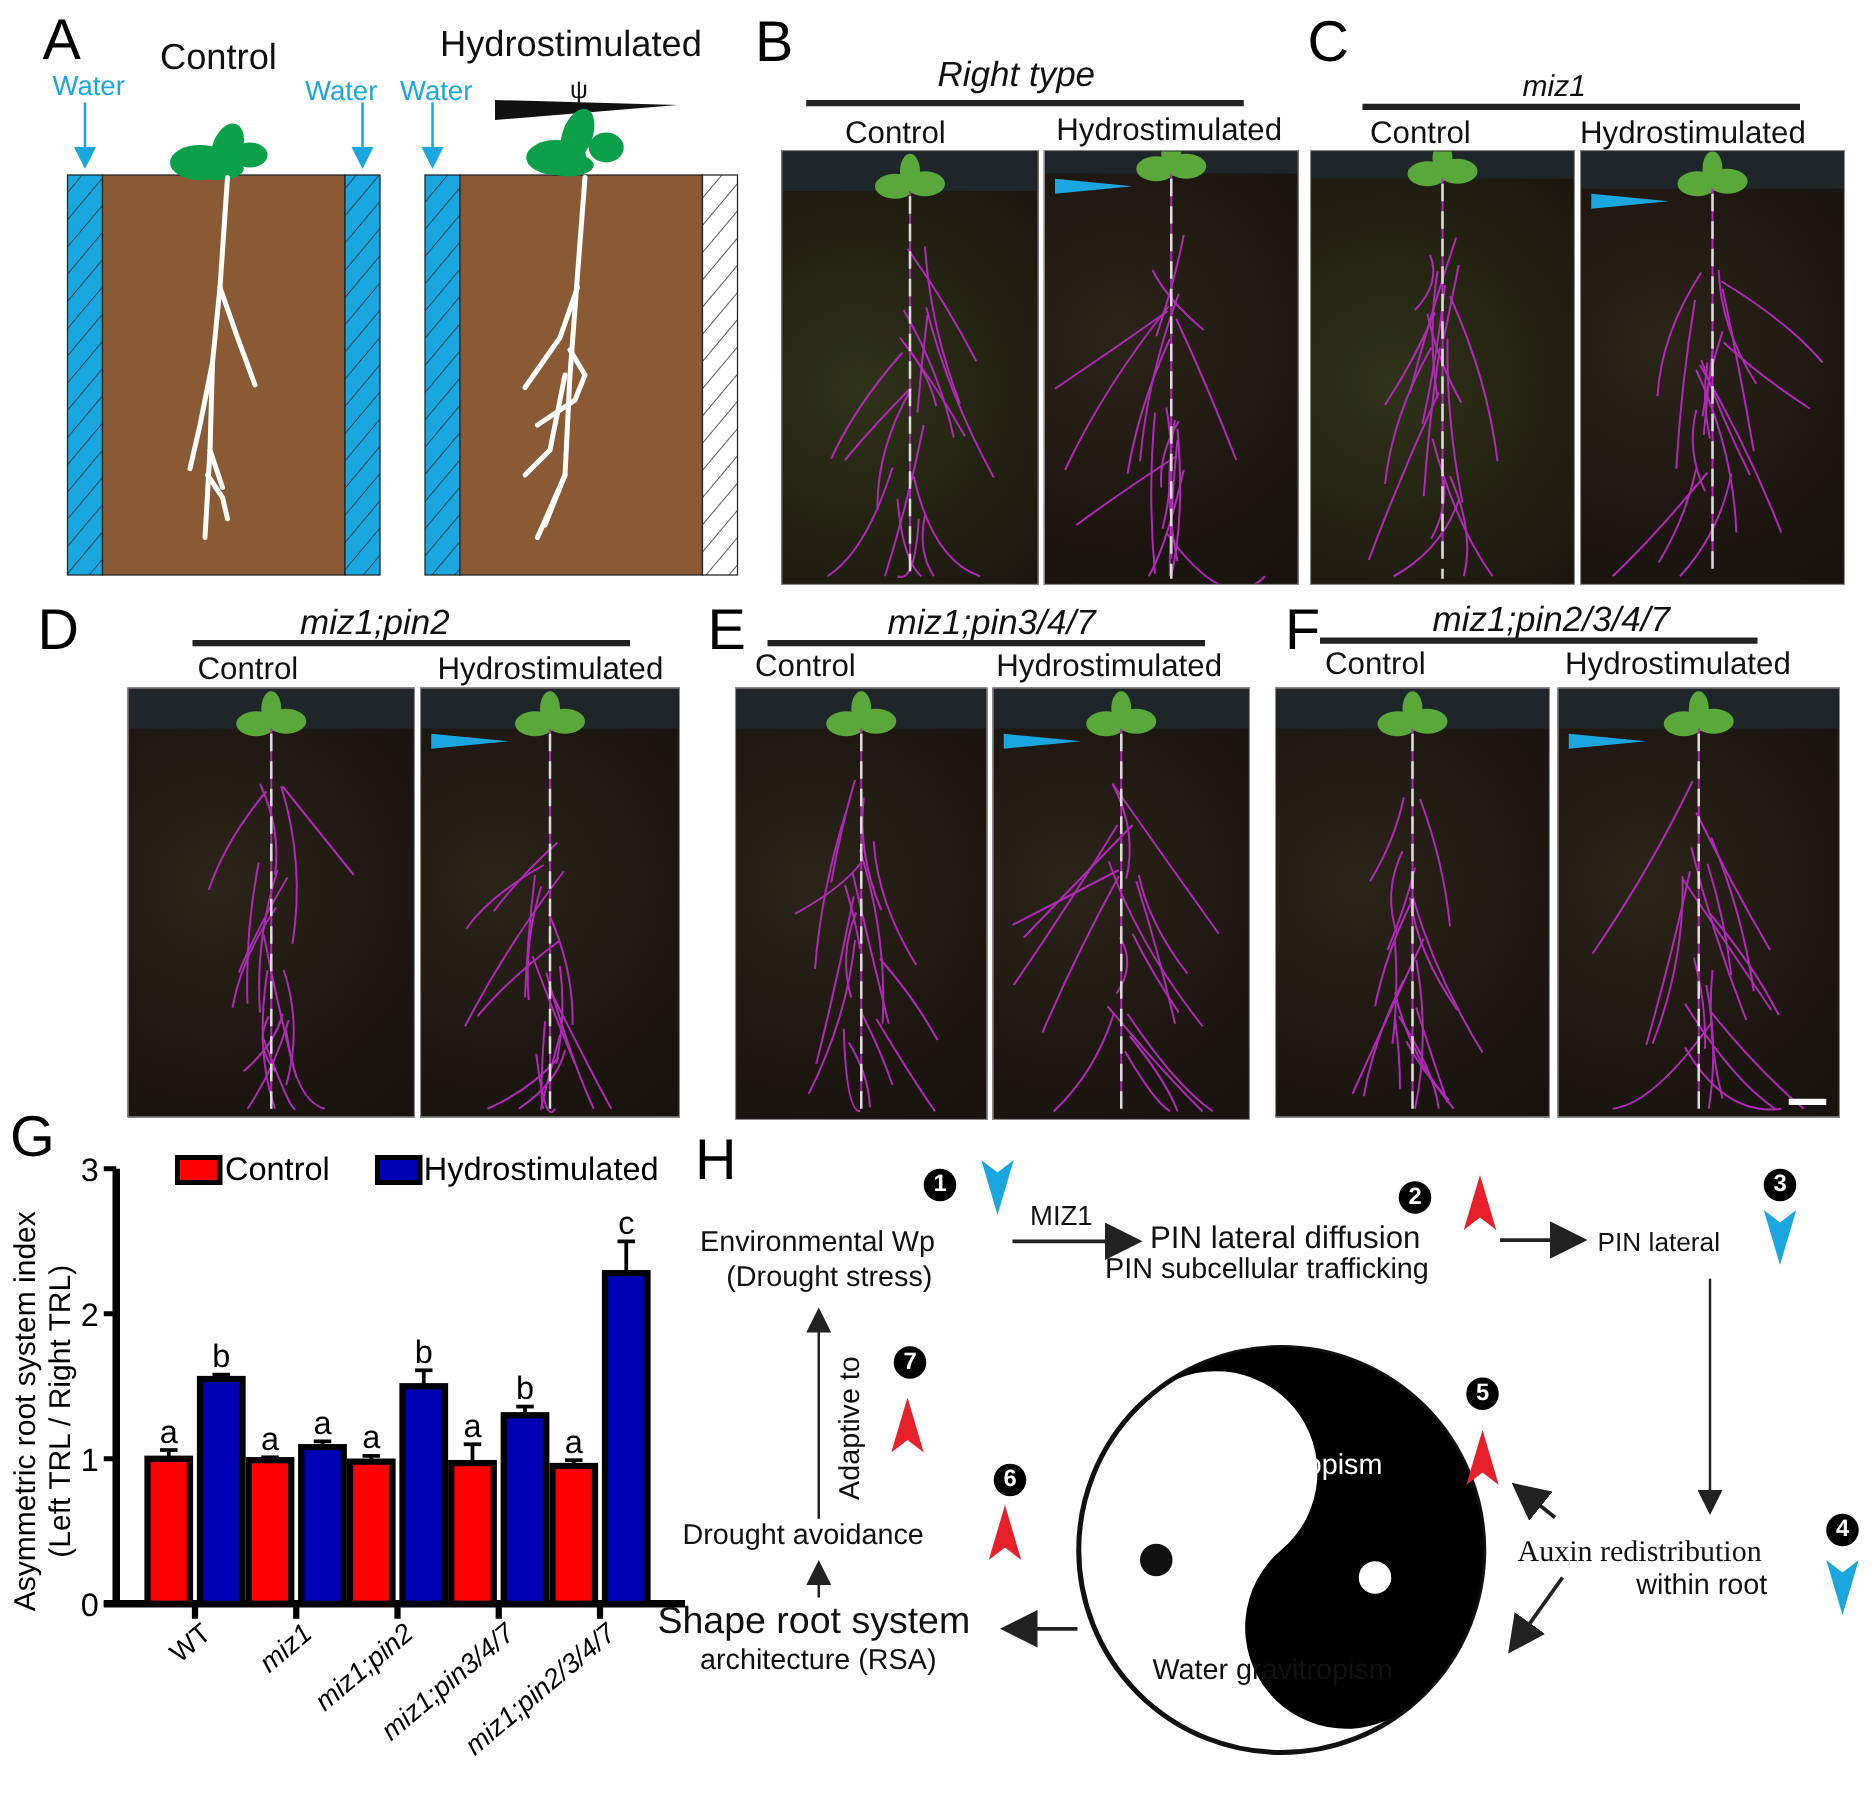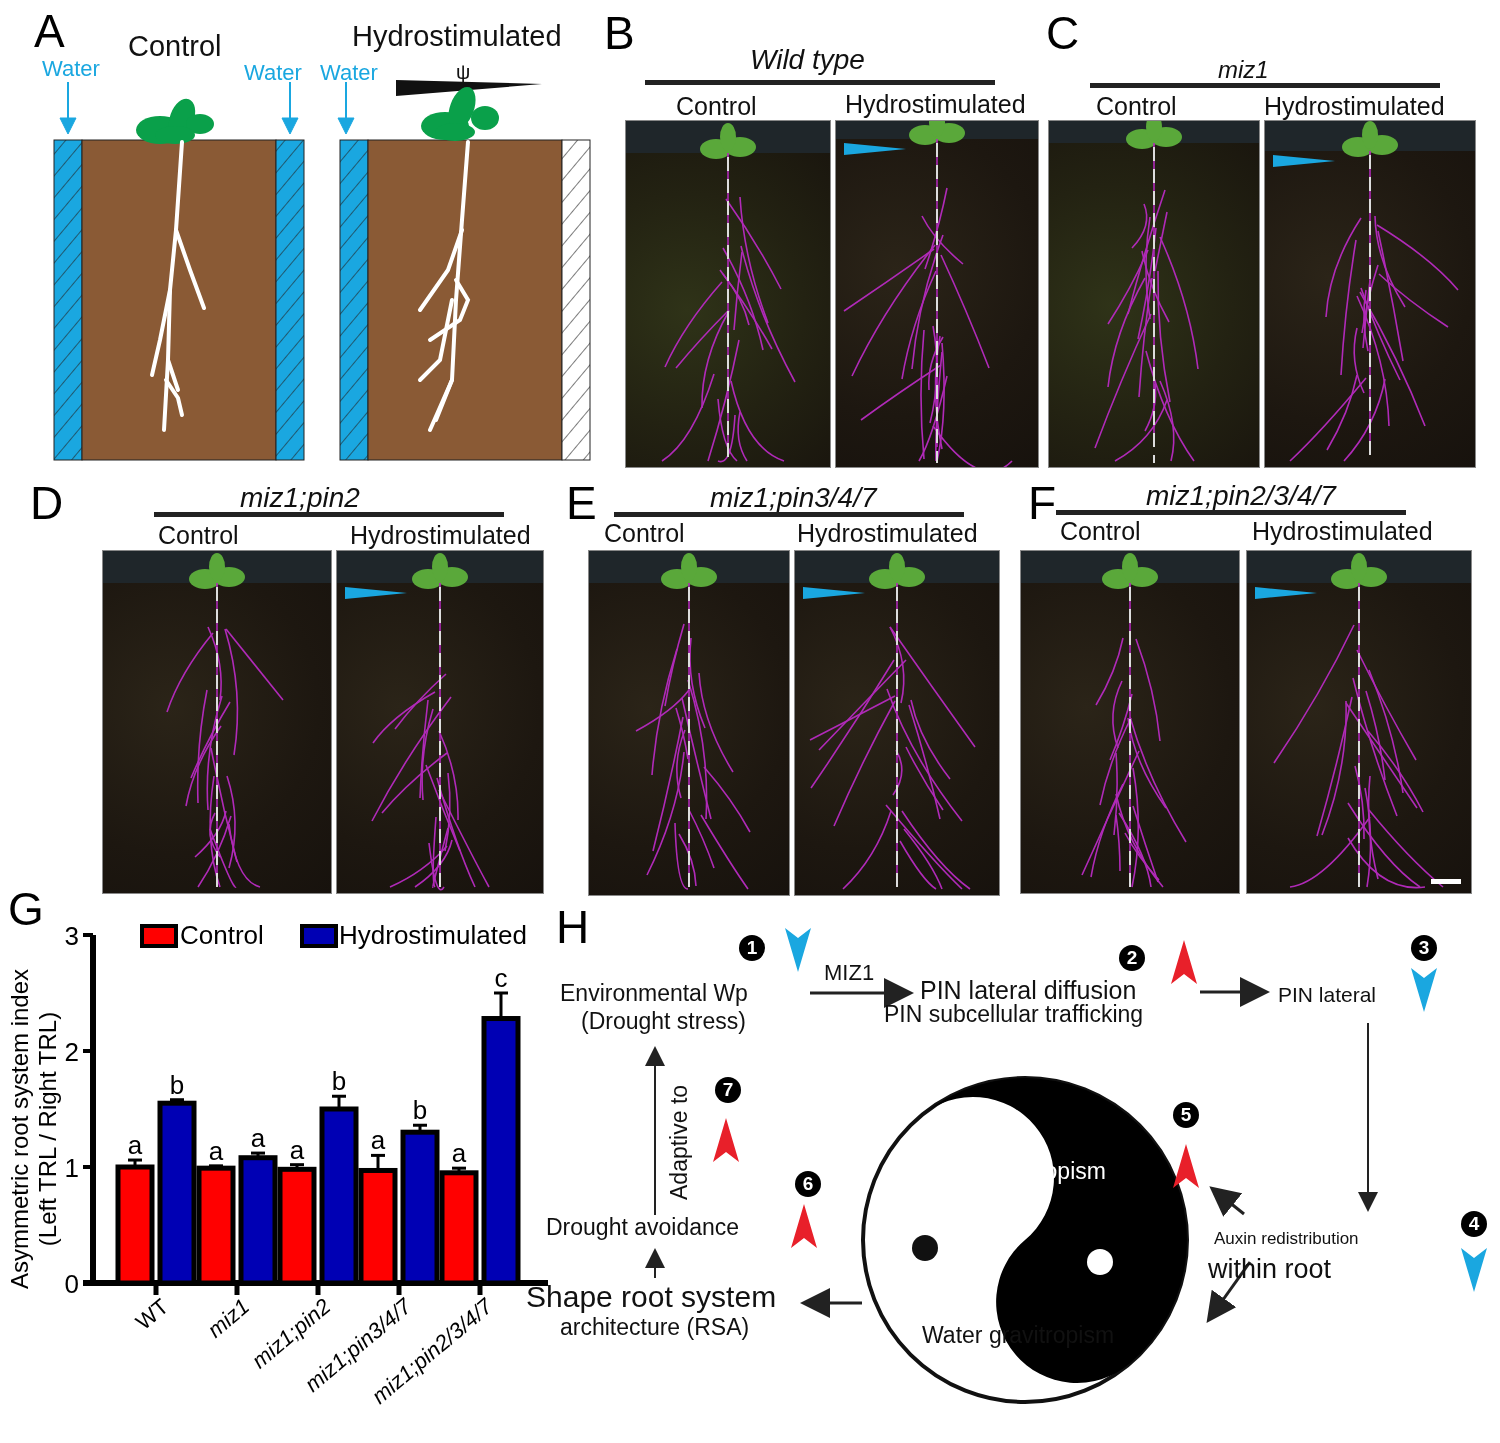--- a/index.html
+++ b/index.html
@@ -81,21 +81,21 @@
       <path d="M468 142 L462 220 L456 300 L452 380 L430 430"></path>
       <path d="M462 230 L448 270 L420 310"></path>
       <path d="M456 280 L468 300 L460 320 L430 340"></path>
       <path d="M452 300 L440 360 L420 380"></path>
       <path d="M452 380 L436 420"></path>
     </g>
   </svg>
 </div>
 
 <div class="plabel" style="left:604px;top:10px;">B</div>
-<div class="t it" style="left:750px;top:46px;font-size:28px;">Wild type</div>
+<div class="t it" style="left:750px;top:46px;font-size:28px;">Right type</div>
 <div class="rule" style="left:645px;top:80px;width:350px;"></div>
 <div class="t" style="left:676px;top:94px;font-size:25px;">Control</div>
 <div class="t" style="left:845px;top:92px;font-size:25px;">Hydrostimulated</div>
 
 <div class="plabel" style="left:1046px;top:10px;">C</div>
 <div class="t it" style="left:1218px;top:58px;font-size:24px;">miz1</div>
 <div class="rule" style="left:1090px;top:83px;width:350px;"></div>
 <div class="t" style="left:1096px;top:94px;font-size:25px;">Control</div>
 <div class="t" style="left:1264px;top:94px;font-size:25px;">Hydrostimulated</div>
 
@@ -542,22 +542,22 @@
       <circle cx="1100" cy="1262" r="13" fill="#fff"></circle>
     </g>
   </svg>
 
   <div class="t" style="left:560px;top:982px;font-size:23px;">Environmental Wp</div>
   <div class="t" style="left:581px;top:1010px;font-size:23px;">(Drought stress)</div>
   <div class="t" style="left:824px;top:962px;font-size:22px;">MIZ1</div>
   <div class="t" style="left:920px;top:978px;font-size:25px;">PIN lateral diffusion</div>
   <div class="t" style="left:884px;top:1003px;font-size:23px;">PIN subcellular trafficking</div>
   <div class="t" style="left:1278px;top:984px;font-size:21px;">PIN lateral</div>
-  <div class="t" style="left:1214px;top:1230px;font-size:17px;">Auxin redistribution</div>
-  <div class="t" style="left:1208px;top:1256px;font-size:27px;">within root</div>
+  <div class="t" style="left:1214px;top:1230px;font-size:24px;font-family:Liberation Serif, serif;">Auxin redistribution</div>
+  <div class="t" style="left:1309px;top:1256px;font-size:23px;">within root</div>
   <div class="t" style="left:918px;top:1160px;font-size:23px;color:#fff;">Root hydrotropism</div>
   <div class="t" style="left:922px;top:1324px;font-size:23px;">Water gravitropism</div>
   <div class="t" style="left:526px;top:1282px;font-size:30px;">Shape root system</div>
   <div class="t" style="left:560px;top:1316px;font-size:23px;">architecture (RSA)</div>
   <div class="t" style="left:546px;top:1216px;font-size:23px;">Drought avoidance</div>
   <div class="t" style="left:668px;top:1200px;font-size:23px;transform:rotate(-90deg);transform-origin:0 0;">Adaptive to</div>
 
   <div id="steps">
       <div style="position: absolute; left: 739px; top: 935px; width: 26px; height: 26px; border-radius: 50%; background: rgb(0, 0, 0); color: rgb(255, 255, 255); font-size: 19px; font-weight: bold; text-align: center; line-height: 26px; font-family: &quot;Liberation Sans&quot;, sans-serif;">1</div>
       <div style="position: absolute; left: 785px; top: 928px;"><svg width="26" height="44">

